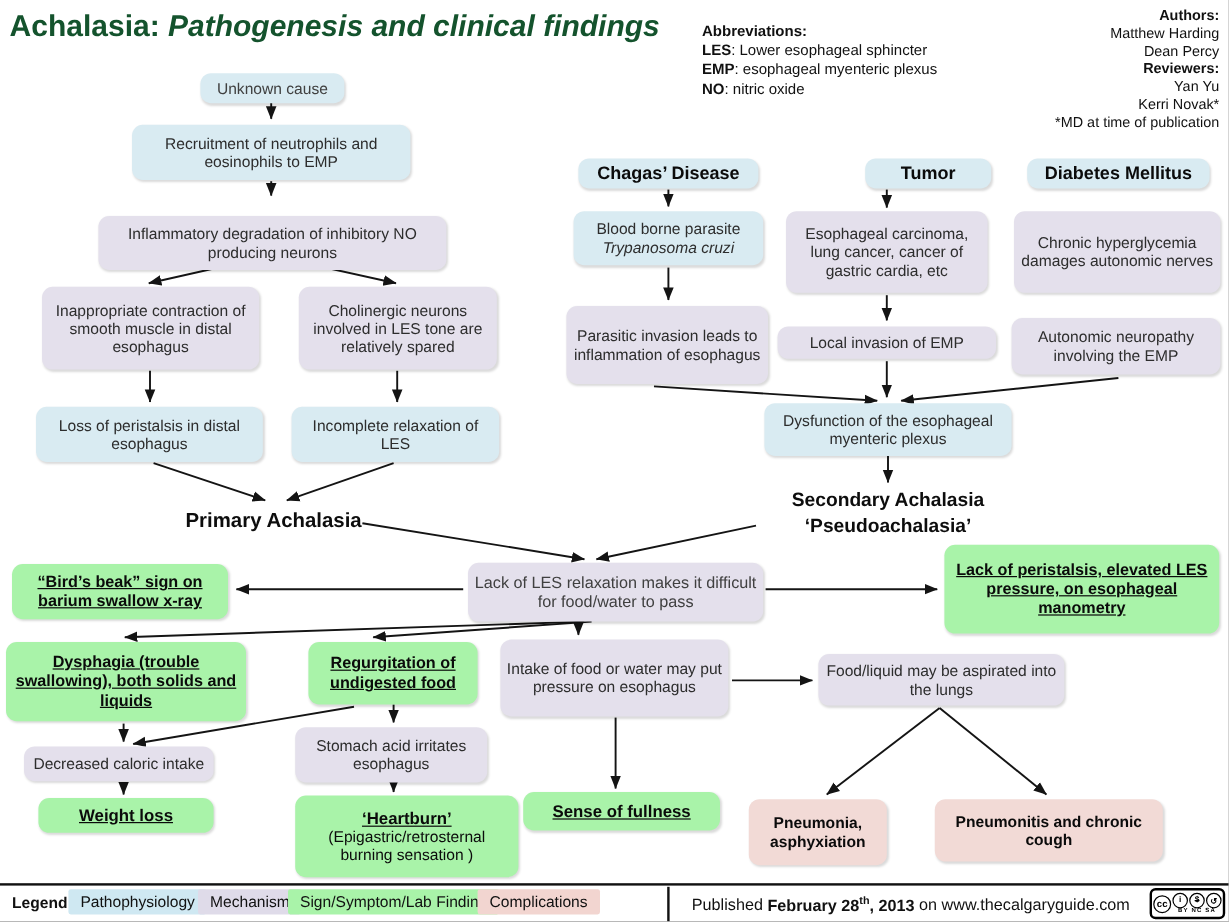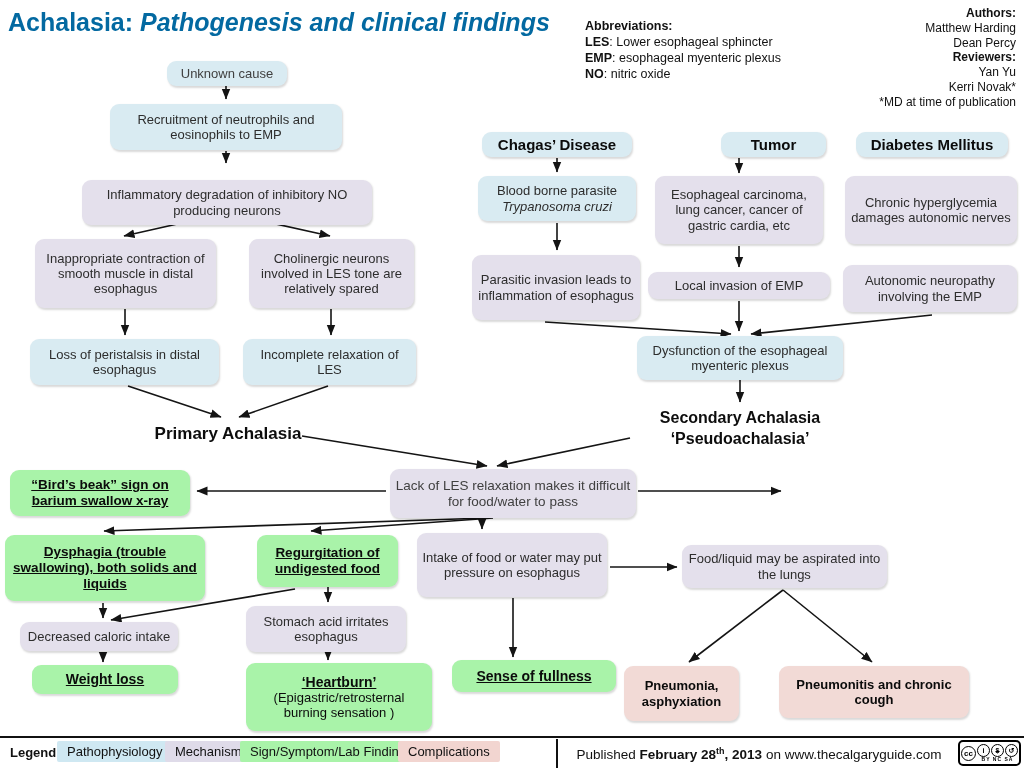--- a/index.html
+++ b/index.html
@@ -1,19 +1,19 @@
 <!DOCTYPE html>
 <html><head>
 <meta charset="utf-8">
 <style>
   html,body{margin:0;padding:0;background:#888;}
   #page{position:relative;width:1024px;height:768px;background:#ffffff;overflow:hidden;
         font-family:"Liberation Sans",sans-serif;color:#222;}
   
-  #title{position:absolute;left:8px;top:8px;font-size:25px;font-weight:bold;color:#0369a1;white-space:nowrap;}
+  #title{position:absolute;left:8px;top:8px;font-size:25px;font-weight:bold;color:#14532d;white-space:nowrap;}
   #title .it{font-style:italic;}
   #abbr{position:absolute;left:585px;top:18px;font-size:12.5px;line-height:16px;color:#111;}
   #abbr .hd{font-weight:bold;}
   #abbr b{font-weight:bold;}
   #credits{position:absolute;right:8px;top:6px;font-size:12px;line-height:14.8px;text-align:right;color:#111;}
   #credits .hd{font-weight:bold;}
   
   .node{position:absolute;border-radius:9px;display:flex;flex-direction:column;align-items:center;
         justify-content:center;text-align:center;font-size:13px;line-height:1.17;color:#2d2d2d;
         padding:2px 5px;box-sizing:border-box;box-shadow:1px 1.5px 2px rgba(0,0,0,0.15);}
@@ -137,34 +137,35 @@
   <div class="node blue hdr" style="left:856px;top:132px;width:152px;height:25px;">Diabetes Mellitus</div>
   <div class="node purple" style="left:845px;top:176px;width:172px;height:68px;">Chronic hyperglycemia damages autonomic nerves</div>
   <div class="node purple" style="left:843px;top:265px;width:174px;height:47px;">Autonomic neuropathy involving the EMP</div>
 
   <div class="node blue" style="left:637px;top:336px;width:206px;height:44px;">Dysfunction of the esophageal myenteric plexus</div>
   <div class="label" style="left:640px;top:406px;width:200px;height:46px;font-size:16px;line-height:1.3;">Secondary Achalasia
 ‘Pseudoachalasia’</div>
 
   <div class="node purple bold" style="left:390px;top:469px;width:246px;height:49px;font-size:13.5px;">Lack of LES relaxation makes it difficult for food/water to pass</div>
   <div class="node green u" style="left:10px;top:470px;width:180px;height:46px;font-size:13.5px;">“Bird’s beak” sign on barium swallow x-ray</div>
+  <div class="node green u" style="left:787px;top:454px;width:229px;height:74px;font-size:13.5px;">Lack of peristalsis, elevated LES pressure, on esophageal manometry</div>
 
   <div class="node green u" style="left:5px;top:535px;width:200px;height:66px;font-size:13.5px;">Dysphagia (trouble swallowing), both solids and liquids</div>
   <div class="node green u" style="left:257px;top:535px;width:141px;height:52px;font-size:13.5px;">Regurgitation of undigested food</div>
   <div class="node purple" style="left:417px;top:533px;width:190px;height:64px;">Intake of food or water may put pressure on esophagus</div>
   <div class="node purple" style="left:682px;top:545px;width:205px;height:43px;">Food/liquid may be aspirated into the lungs</div>
 
   <div class="node purple" style="left:20px;top:622px;width:158px;height:29px;">Decreased caloric intake</div>
   <div class="node green u" style="left:32px;top:665px;width:146px;height:29px;font-size:14px;">Weight loss</div>
   <div class="node purple" style="left:246px;top:606px;width:160px;height:46px;">Stomach acid irritates esophagus</div>
   <div class="node green" style="left:246px;top:663px;width:186px;height:68px;">
       <span class="u" style="font-size:14px;">‘Heartburn’</span>
       <span class="plain">(Epigastric/retrosternal burning sensation )</span>
     </div>
-  <div class="node green u" style="left:452px;top:660px;width:164px;height:32px;font-size:14px;">Sense of fullness</div>
+  <div class="node green u" style="left:436px;top:660px;width:164px;height:32px;font-size:14px;">Sense of fullness</div>
   <div class="node pink" style="left:624px;top:666px;width:115px;height:55px;">Pneumonia, asphyxiation</div>
   <div class="node pink" style="left:779px;top:666px;width:190px;height:52px;">Pneumonitis and chronic cough</div>
 
   <div id="legend-rule"></div>
   <div id="legend-bar">
     <span id="legend-label">Legend:</span>
     <span class="swatch" style="left: 57px; background: rgb(207, 232, 242);">Pathophysiology</span>
     <span class="swatch" style="left: 165px; background: rgb(223, 219, 233);">Mechanism</span>
     <span class="swatch" style="left: 240px; background: rgb(169, 243, 169);">Sign/Symptom/Lab Finding</span>
     <span class="swatch" style="left: 398px; background: rgb(242, 213, 208);">Complications</span>

